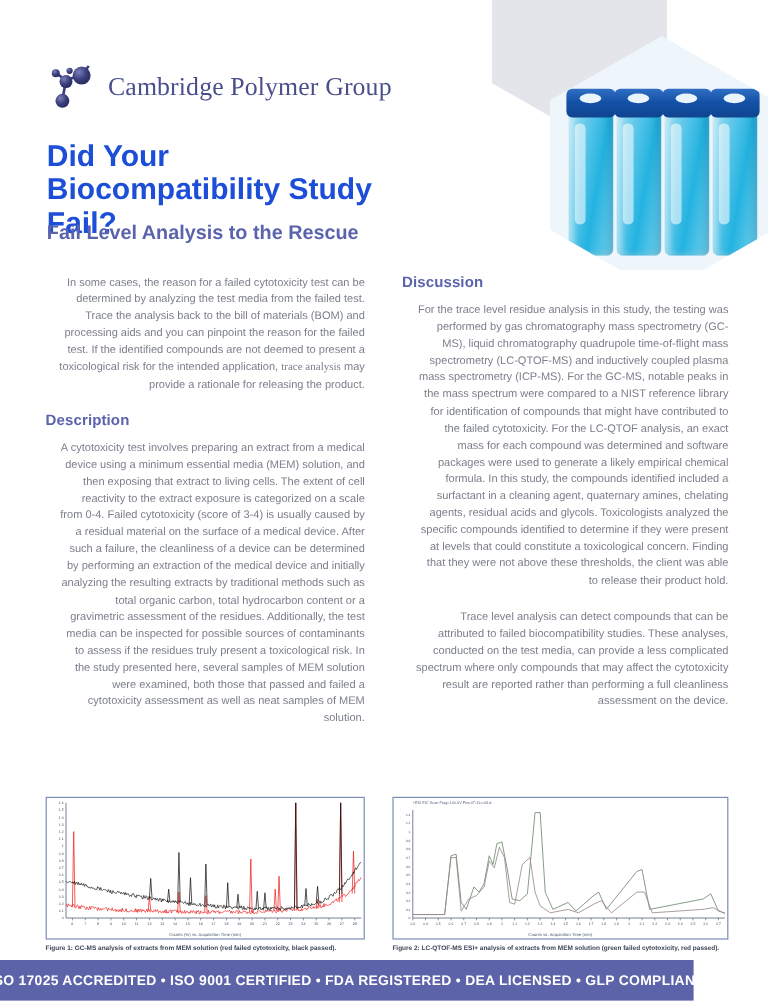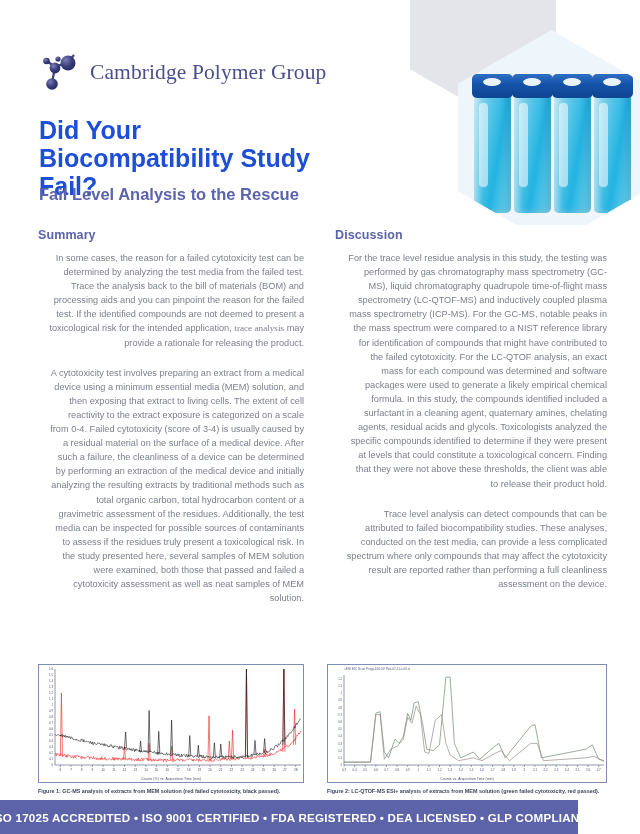--- a/index.html
+++ b/index.html
@@ -128,23 +128,23 @@
       <circle cx="20" cy="7" r="2.6" fill="url(#ball)"></circle>
     </svg>
   </div>
   <div class="logo-text">Cambridge Polymer Group</div>
 </div>
 
 <div class="title">Did Your Biocompatibility Study Fail?</div>
 <div class="subtitle">Fail Level Analysis to the Rescue</div>
 
 <div class="col col-left">
-  <h2 class="sec">Summary</h2>
   <p class="body"><span>In some cases, the reason for a failed cytotoxicity test can be determined by analyzing the test media from the failed test. Trace the analysis back to the bill of materials (BOM) and processing aids and you can pinpoint the reason for the failed test. If the identified compounds are not deemed to present a toxicological risk for the intended application, </span><span class="serif">trace analysis</span><span> may provide a rationale for releasing the product.</span></p>
 
+  <h2 class="sec gap-desc">Description</h2>
   <p class="body">A cytotoxicity test involves preparing an extract from a medical device using a minimum essential media (MEM) solution, and then exposing that extract to living cells. The extent of cell reactivity to the extract exposure is categorized on a scale from 0-4. Failed cytotoxicity (score of 3-4) is usually caused by a residual material on the surface of a medical device. After such a failure, the cleanliness of a device can be determined by performing an extraction of the medical device and initially analyzing the resulting extracts by traditional methods such as total organic carbon, total hydrocarbon content or a gravimetric assessment of the residues. Additionally, the test media can be inspected for possible sources of contaminants to assess if the residues truly present a toxicological risk. In the study presented here, several samples of MEM solution were examined, both those that passed and failed a cytotoxicity assessment as well as neat samples of MEM solution.</p>
 </div>
 
 <div class="col col-right">
   <h2 class="sec">Discussion</h2>
   <p class="body">For the trace level residue analysis in this study, the testing was performed by gas chromatography mass spectrometry (GC-MS), liquid chromatography quadrupole time-of-flight mass spectrometry (LC-QTOF-MS) and inductively coupled plasma mass spectrometry (ICP-MS). For the GC-MS, notable peaks in the mass spectrum were compared to a NIST reference library for identification of compounds that might have contributed to the failed cytotoxicity. For the LC-QTOF analysis, an exact mass for each compound was determined and software packages were used to generate a likely empirical chemical formula. In this study, the compounds identified included a surfactant in a cleaning agent, quaternary amines, chelating agents, residual acids and glycols. Toxicologists analyzed the specific compounds identified to determine if they were present at levels that could constitute a toxicological concern. Finding that they were not above these thresholds, the client was able to release their product hold.</p>
 
   <p class="body">Trace level analysis can detect compounds that can be attributed to failed biocompatibility studies. These analyses, conducted on the test media, can provide a less complicated spectrum where only compounds that may affect the cytotoxicity result are reported rather than performing a full cleanliness assessment on the device.</p>
 </div>
 

